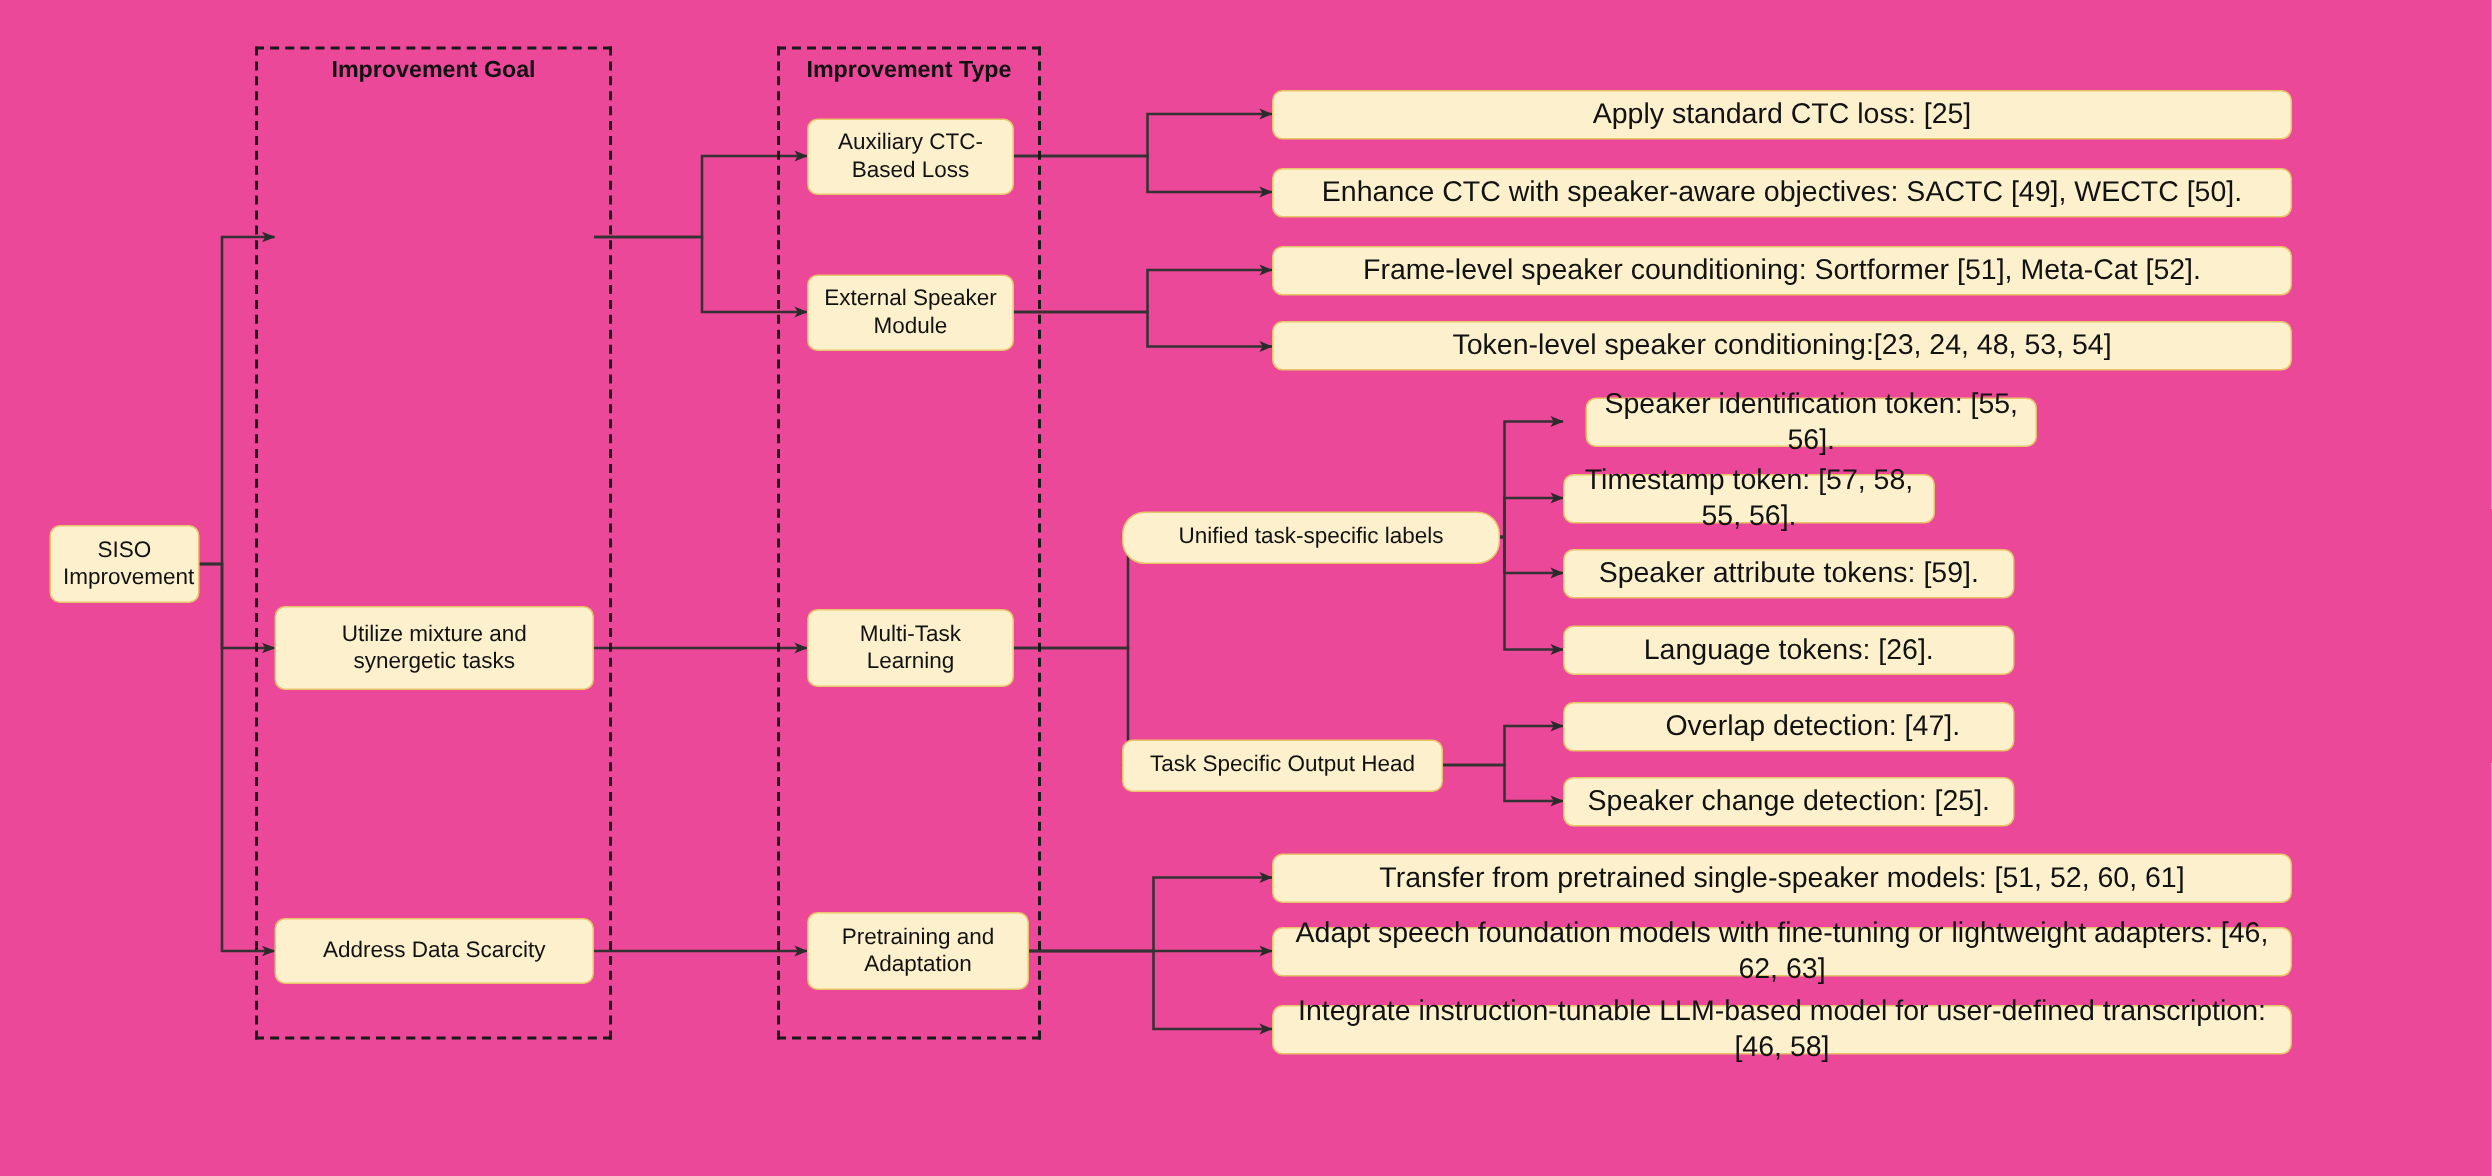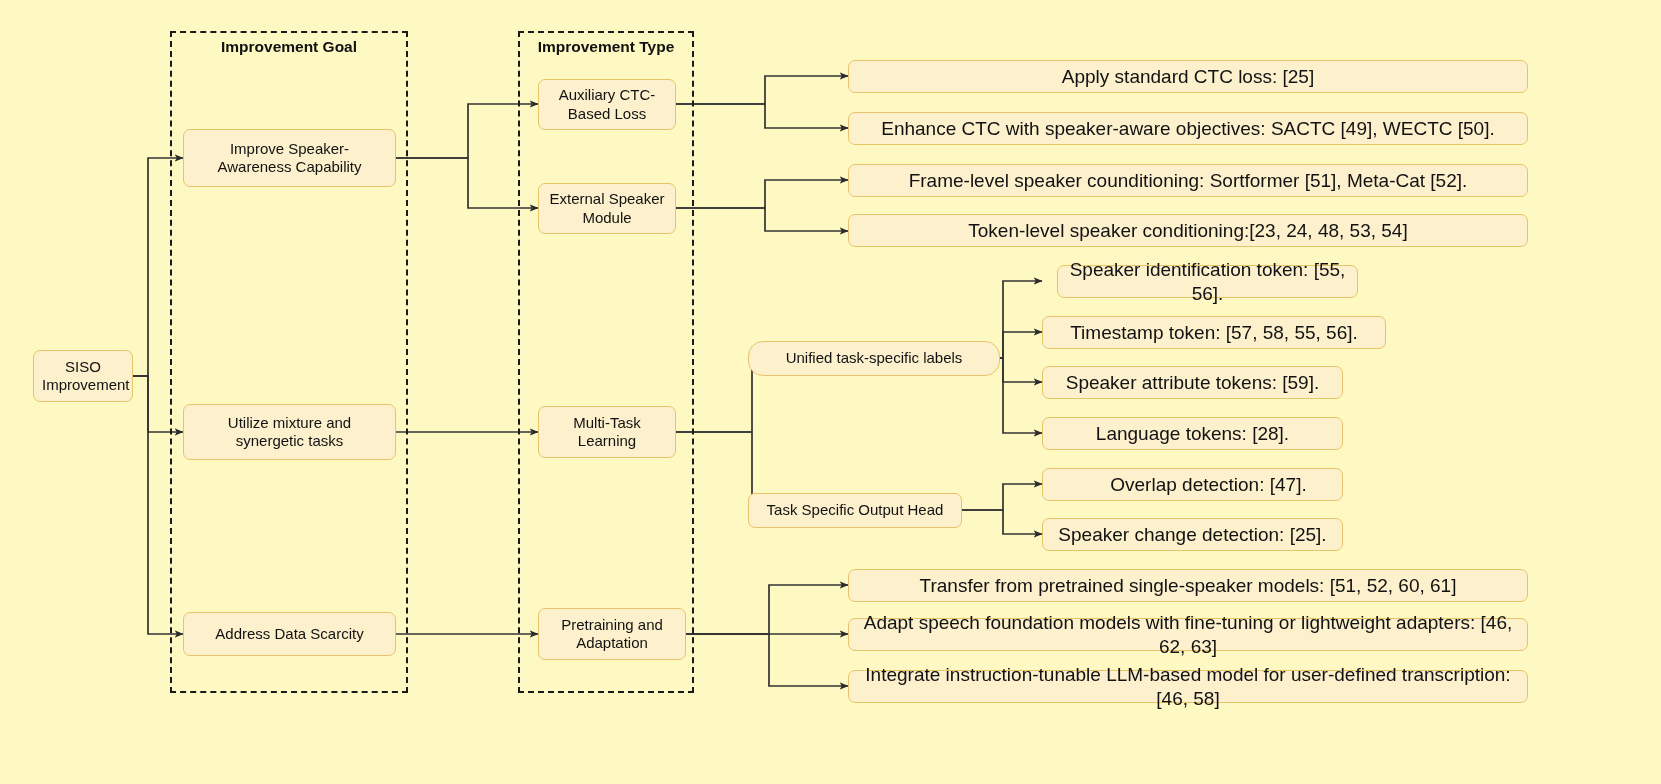--- a/index.html
+++ b/index.html
@@ -1,18 +1,18 @@
 <!DOCTYPE html>
 <html><head>
 <meta charset="utf-8">
 <style>
   html,body{margin:0;padding:0;background:#ffffff;}
   body{width:1661px;height:784px;overflow:hidden;
        font-family:"Liberation Sans","DejaVu Sans",sans-serif;}
-  #stage{position:relative;width:1661px;height:784px;background:#fef9c3;}
+  #stage{position:relative;width:1661px;height:784px;background:#ec4899;}
   #wire{position:absolute;left:0;top:0;width:1661px;height:784px;}
   .group-box{position:absolute;border:2.5px dashed #1a1a1a;background:transparent;box-sizing:border-box;}
   .group-title{position:absolute;font-weight:bold;font-size:15.5px;color:#111;
                text-align:center;white-space:nowrap;}
   .node{position:absolute;box-sizing:border-box;background:#fdf0cd;
         border:1.6px solid #e8c469;border-radius:7px;
         display:flex;align-items:center;justify-content:center;
         color:#121212;font-size:15px;line-height:1.22;text-align:center;
         padding:2px 8px;}
   .node.wide{font-size:19px;}
@@ -71,26 +71,20 @@
   <div class="group-box" style="left:518px;top:31px;width:176px;height:662px;"></div>
   <div class="group-title" style="left:508px;top:38px;width:196px;">Improvement Type</div>
 
   <div class="node" style="left:33px;top:350px;width:100px;height:52px;">
     <span class="t">
       <span>SISO</span><br>
       <span>Improvement</span>
     </span>
   </div>
 
-  <div class="node" style="left:183px;top:129px;width:213px;height:58px;">
-    <span class="t">
-      <span>Improve Speaker-</span><br>
-      <span>Awareness Capability</span>
-    </span>
-  </div>
   <div class="node" style="left:183px;top:404px;width:213px;height:56px;">
     <span class="t">
       <span>Utilize mixture and</span><br>
       <span>synergetic tasks</span>
     </span>
   </div>
   <div class="node" style="left:183px;top:612px;width:213px;height:44px;">
     <span class="t">Address Data Scarcity</span>
   </div>
 
@@ -136,28 +130,28 @@
   <div class="node wide" style="left:848px;top:164px;width:680px;height:33px;">
     <span class="t">Frame-level speaker counditioning: Sortformer [51], Meta-Cat [52].</span>
   </div>
   <div class="node wide" style="left:848px;top:214px;width:680px;height:33px;">
     <span class="t">Token-level speaker conditioning:[23, 24, 48, 53, 54]</span>
   </div>
 
   <div class="node wide" style="left:1042px;top:265px;width:301px;height:33px;margin-left:15px;">
     <span class="t">Speaker identification token: [55, 56].</span>
   </div>
-  <div class="node wide" style="left:1042px;top:316px;width:344px;height:33px;">
+  <div class="node wide" style="left:1042px;top:316px;width:248px;height:33px;">
     <span class="t">Timestamp token: [57, 58, 55, 56].</span>
   </div>
   <div class="node wide" style="left:1042px;top:366px;width:301px;height:33px;">
     <span class="t">Speaker attribute tokens: [59].</span>
   </div>
   <div class="node wide" style="left:1042px;top:417px;width:301px;height:33px;">
-    <span class="t">Language tokens: [28].</span>
+    <span class="t">Language tokens: [26].</span>
   </div>
 
   <div class="node wide" style="left:1042px;top:468px;width:301px;height:33px;padding-left:40px;">
     <span class="t">Overlap detection: [47].</span>
   </div>
   <div class="node wide" style="left:1042px;top:518px;width:301px;height:33px;">
     <span class="t">Speaker change detection: [25].</span>
   </div>
 
   <div class="node wide" style="left:848px;top:569px;width:680px;height:33px;">

